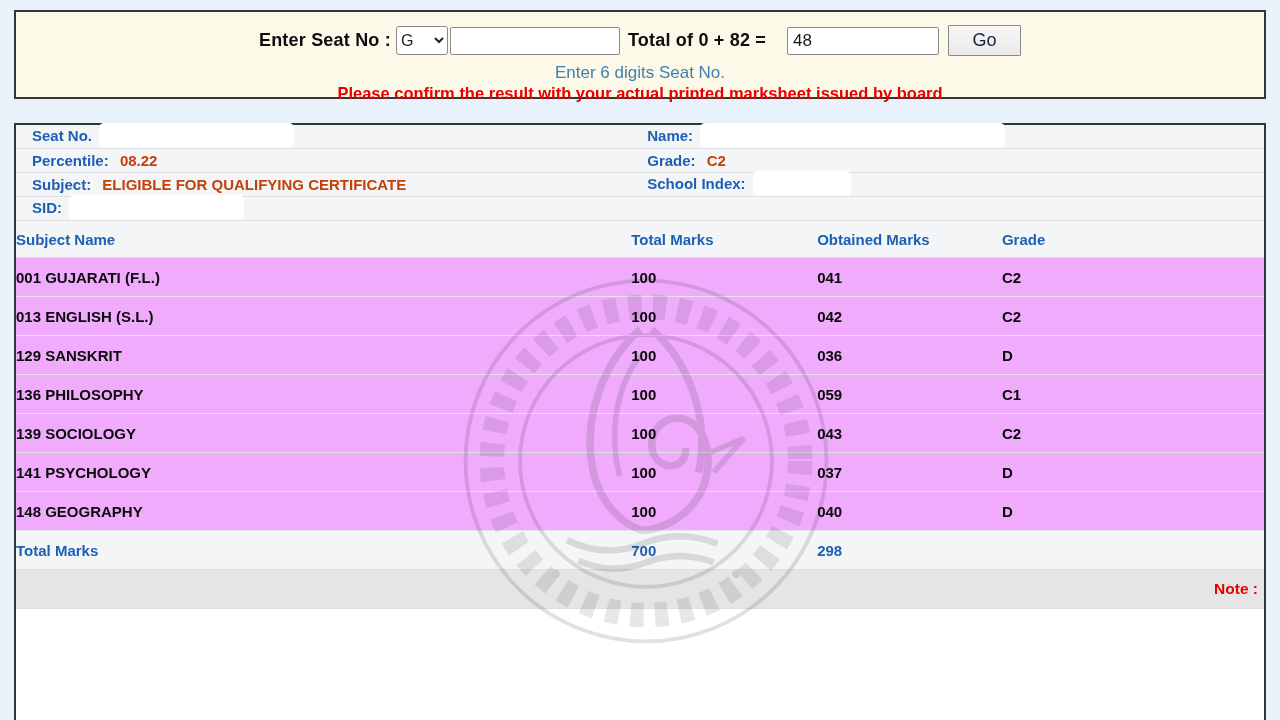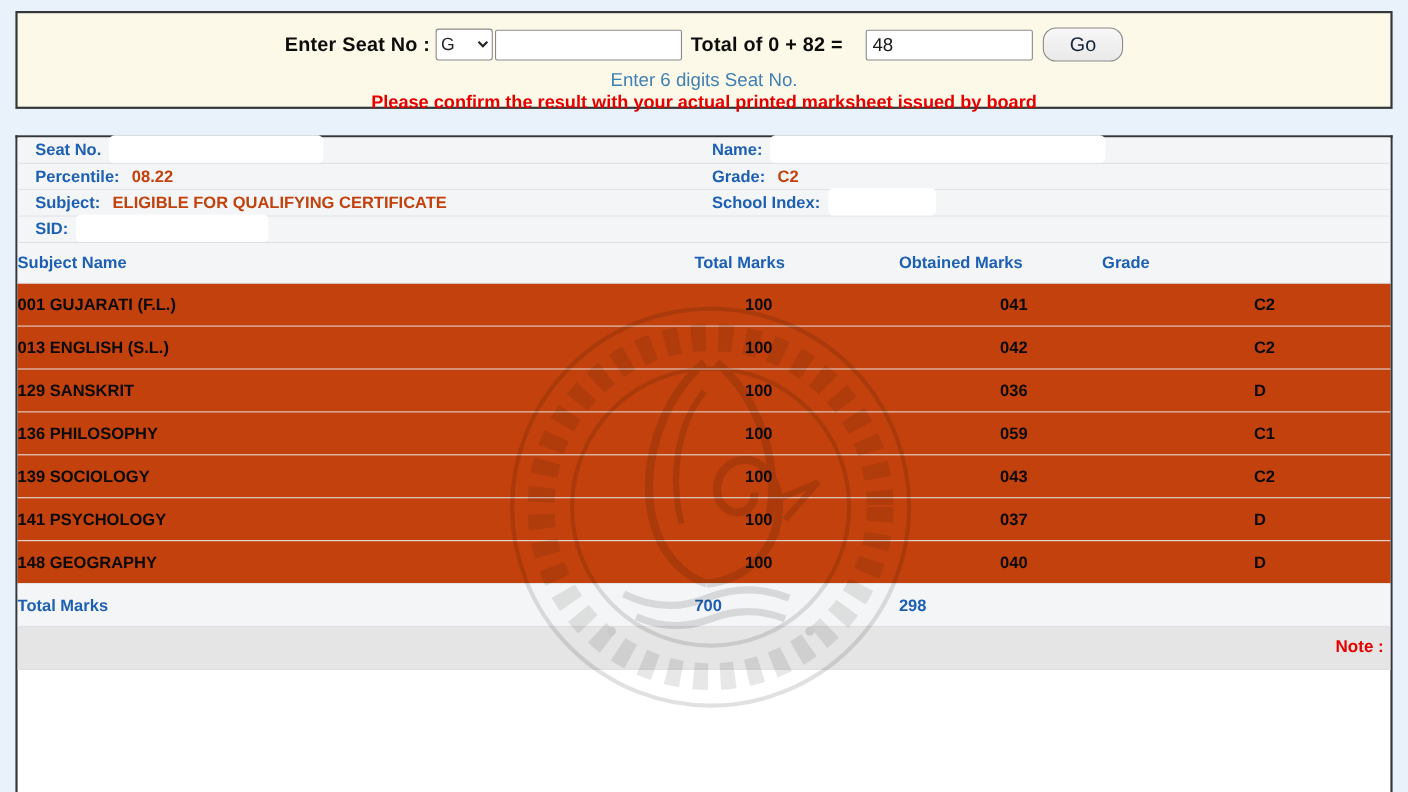--- a/index.html
+++ b/index.html
@@ -42,21 +42,21 @@
     margin-left: 21px;
     width: 152px; height: 28px;
     font-size: 17px; color: #1a1a1a; padding: 0 5px;
     background: #fff; border: 1px solid #8a8a8a; border-radius: 2px;
   }
   .go-button {
     margin-left: 9px;
     width: 73px; height: 31px;
     font-size: 18px; color: #17243d;
     background: linear-gradient(#f7f7f7, #e9e9e9);
-    border: 1px solid #8a8a8a; border-radius: 12px;
+    border: 1px solid #8a8a8a; border-radius: 1px;
     cursor: pointer;
   }
   .hint-text { margin-top: 7px; font-size: 17px; color: #4080b2; }
   .warning-text { margin-top: 1px; font-size: 16.5px; font-weight: bold; color: #e60000; }
 
   
   .result-panel {
     position: absolute; left: 14px; top: 123px;
     width: 1252px; height: 597px;
     background: #ffffff;
@@ -82,23 +82,23 @@
 
   .grid-4 { display: grid; grid-template-columns: 49.3% 14.9% 14.8% 21%; align-items: center; }
   .cell { white-space: nowrap; }
 
   .table-header {
     height: 37px; background: #f4f5f6;
     border-bottom: 1px solid #dddfe2;
     font-size: 15px; font-weight: bold; color: #1d5fb4;
   }
   .table-row {
-    height: 39px; background: #c2410c;
+    height: 39px; background: #f0abfc;
     border-bottom: 1px solid #e4e5e7;
-    font-size: 15px; font-weight: bold; color: #0a0a0a; gap: 46px;
+    font-size: 15px; font-weight: bold; color: #0a0a0a;
   }
   .total-row {
     height: 39px; background: #f4f5f6;
     border-bottom: 1px solid #dddfe2;
     font-size: 15px; font-weight: bold; color: #1d5fb4;
   }
   .note-row {
     height: 39px; background: #e5e5e5;
     border-bottom: 1px solid #dddfe2;
     display: flex; justify-content: flex-end; align-items: center;

